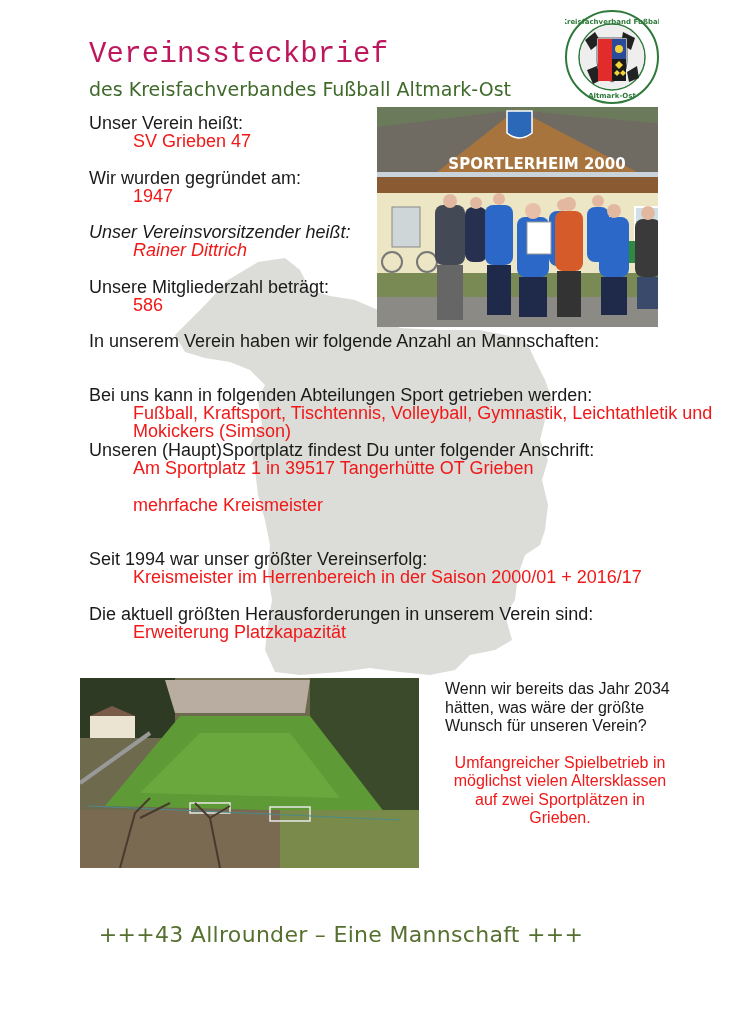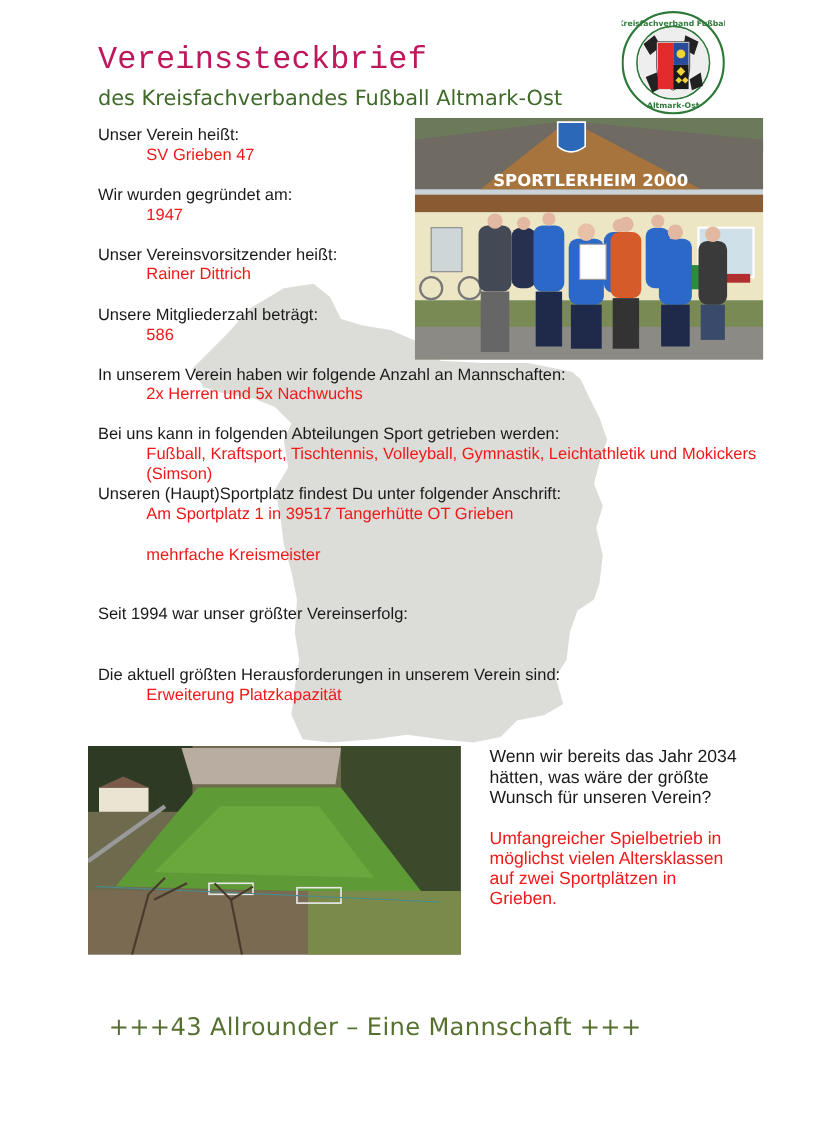--- a/index.html
+++ b/index.html
@@ -14,28 +14,28 @@
       font-size: 29px; color: #be185d; letter-spacing: 0.2px; z-index: 2;
     }
     .page-subtitle {
       position: absolute; left: 89px; top: 78px; margin: 0;
       font-family: "DejaVu Sans", sans-serif; font-weight: normal;
       font-size: 19px; color: #3f6a2a; z-index: 2;
     }
     .logo { position: absolute; left: 565px; top: 10px; width: 94px; height: 94px; z-index: 2; }
     .photo { position: absolute; z-index: 2; overflow: hidden; }
     .photo svg { display: block; }
-    .photo-clubhouse { left: 377px; top: 107px; width: 317px; height: 220px; text-align: right; }
+    .photo-clubhouse { left: 377px; top: 107px; width: 281px; height: 220px; text-align: right; }
     .photo-field { left: 80px; top: 678px; width: 339px; height: 190px; }
-    .qa { position: absolute; left: 89px; z-index: 2; font-size: 15px; line-height: 18px; }
+    .qa { position: absolute; left: 89px; z-index: 2; font-size: 18px; line-height: 18px; }
     .q { color: #1a1a1a; }
     .a { color: #f01818; padding-left: 44px; }
     .wish { position: absolute; left: 445px; top: 680px; width: 230px; z-index: 2; font-size: 16px; line-height: 18.5px; }
     .wish .q-text { color: #1a1a1a; }
-    .wish .a-text { color: #f01818; margin-top: 18px; }
+    .wish .a-text { color: #f01818; margin-top: 18px; text-align: center; }
     .motto {
       position: absolute; left: 0; width: 682px; top: 922px; text-align: center; margin: 0;
       font-family: "DejaVu Sans", sans-serif; font-weight: normal;
       font-size: 22px; color: #55702f; z-index: 2; letter-spacing: 0.3px;
     }
   </style>
 </head>
 <body>
 
 <svg class="map-bg" viewBox="0 0 747 1024">
@@ -116,45 +116,45 @@
 </div>
 
 <div class="qa" style="top:114px;">
   <div class="q">Unser Verein heißt:</div>
   <div class="a">SV Grieben 47</div>
 </div>
 <div class="qa" style="top:169px;">
   <div class="q">Wir wurden gegründet am:</div>
   <div class="a">1947</div>
 </div>
-<div class="qa" style="top:223px;">
+<div class="qa" style="top:223px;font-style:italic;">
   <div class="q">Unser Vereinsvorsitzender heißt:</div>
   <div class="a">Rainer Dittrich</div>
 </div>
 <div class="qa" style="top:278px;">
   <div class="q">Unsere Mitgliederzahl beträgt:</div>
   <div class="a">586</div>
 </div>
 <div class="qa" style="top:332px;">
   <div class="q">In unserem Verein haben wir folgende Anzahl an Mannschaften:</div>
-  <div class="a">2x Herren und 5x Nachwuchs</div>
 </div>
 <div class="qa" style="top:386px;">
   <div class="q">Bei uns kann in folgenden Abteilungen Sport getrieben werden:</div>
   <div class="a">Fußball, Kraftsport, Tischtennis, Volleyball, Gymnastik, Leichtathletik und Mokickers (Simson)</div>
 </div>
 <div class="qa" style="top:441px;">
   <div class="q">Unseren (Haupt)Sportplatz findest Du unter folgender Anschrift:</div>
   <div class="a">Am Sportplatz 1 in 39517 Tangerhütte OT Grieben</div>
 </div>
 <div class="qa" style="top:496px;">
   <div class="a">mehrfache Kreismeister</div>
 </div>
 <div class="qa" style="top:550px;">
   <div class="q">Seit 1994 war unser größter Vereinserfolg:</div>
+  <div class="a">Kreismeister im Herrenbereich in der Saison 2000/01 + 2016/17</div>
 </div>
 <div class="qa" style="top:605px;">
   <div class="q">Die aktuell größten Herausforderungen in unserem Verein sind:</div>
   <div class="a">Erweiterung Platzkapazität</div>
 </div>
 
 <div class="photo photo-field">
   <svg width="339" height="190" viewBox="0 0 339 190">
     <rect width="339" height="190" fill="#6e6a4e"></rect>
     <rect x="0" y="0" width="95" height="60" fill="#2f3a24"></rect>

